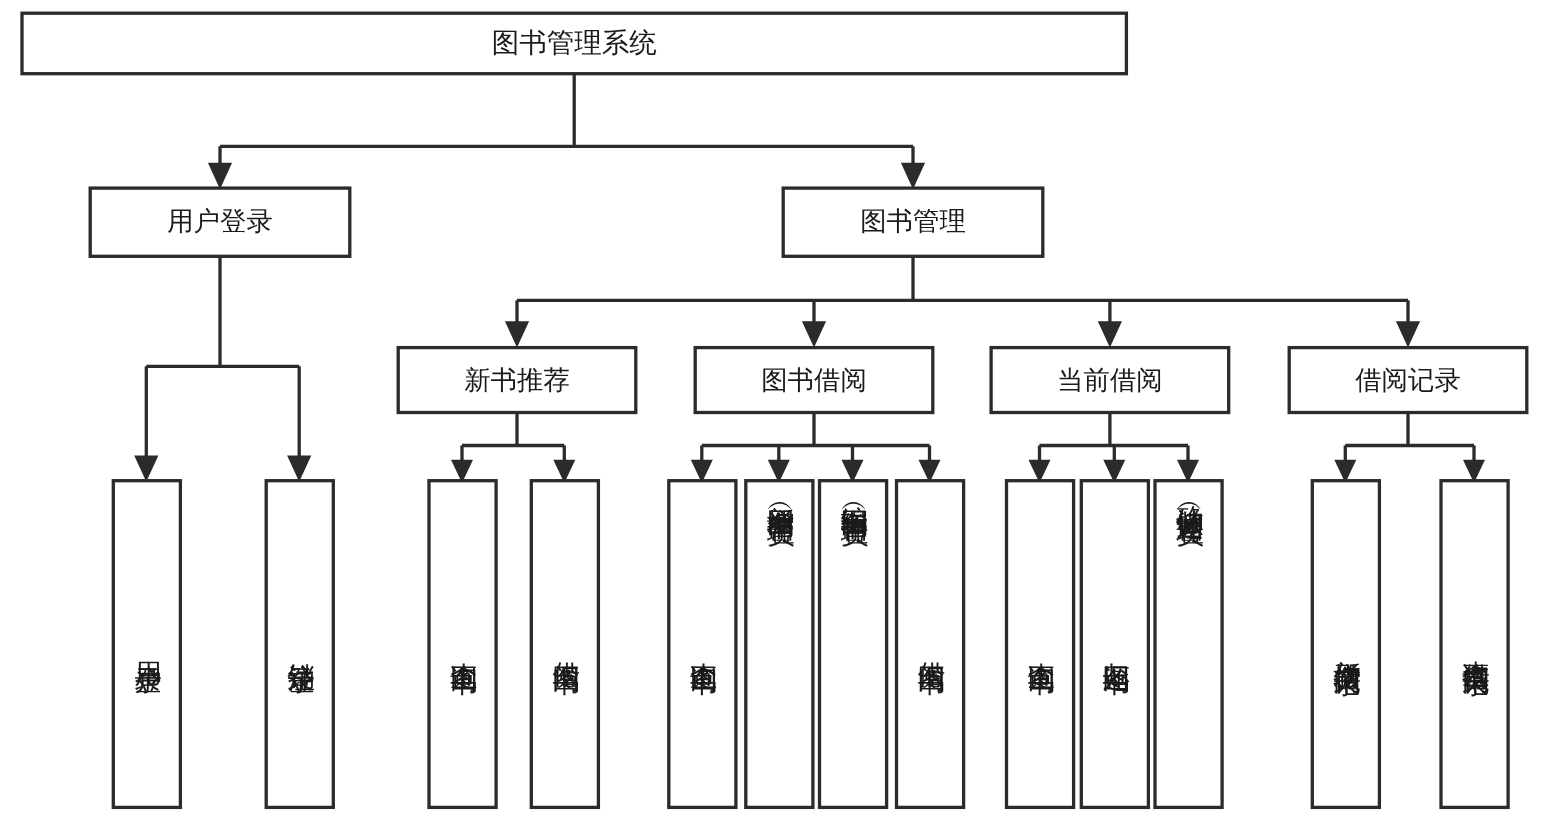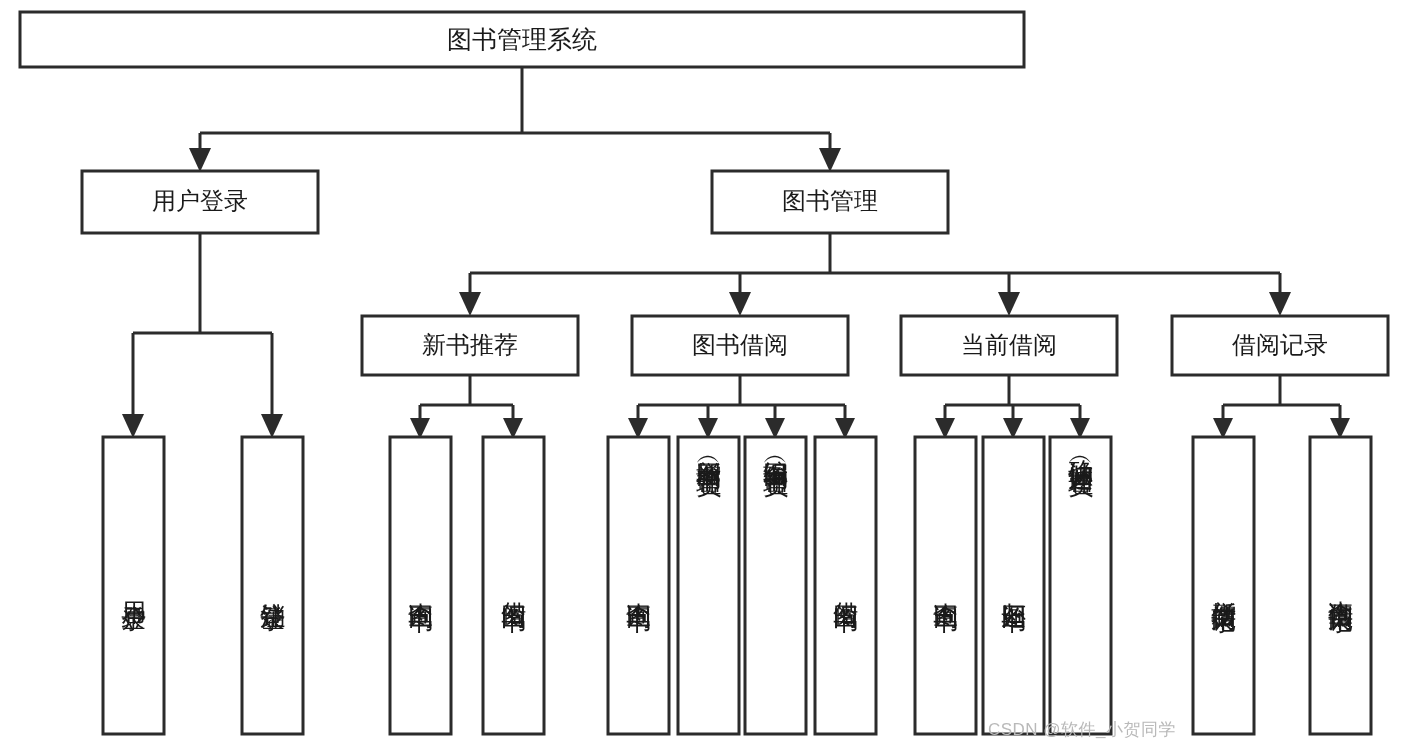--- a/index.html
+++ b/index.html
@@ -250,15 +250,14 @@
   <div class="leaf-label-wrap" style="left:1050px; top:440px; width:61px; height:297px; align-items:flex-start;">
     <span class="leaf-label">确认归还（管理员）</span>
   </div>
   <div class="leaf-label-wrap" style="left:1193px; top:437px; width:61px; height:297px;">
     <span class="leaf-label">新增借阅记录</span>
   </div>
   <div class="leaf-label-wrap" style="left:1310px; top:437px; width:61px; height:297px;">
     <span class="leaf-label">查询借阅记录</span>
   </div>
 
-  <div class="watermark">CSDN @软件_小贺同学</div>
 
 </div>
 
 </body></html>

